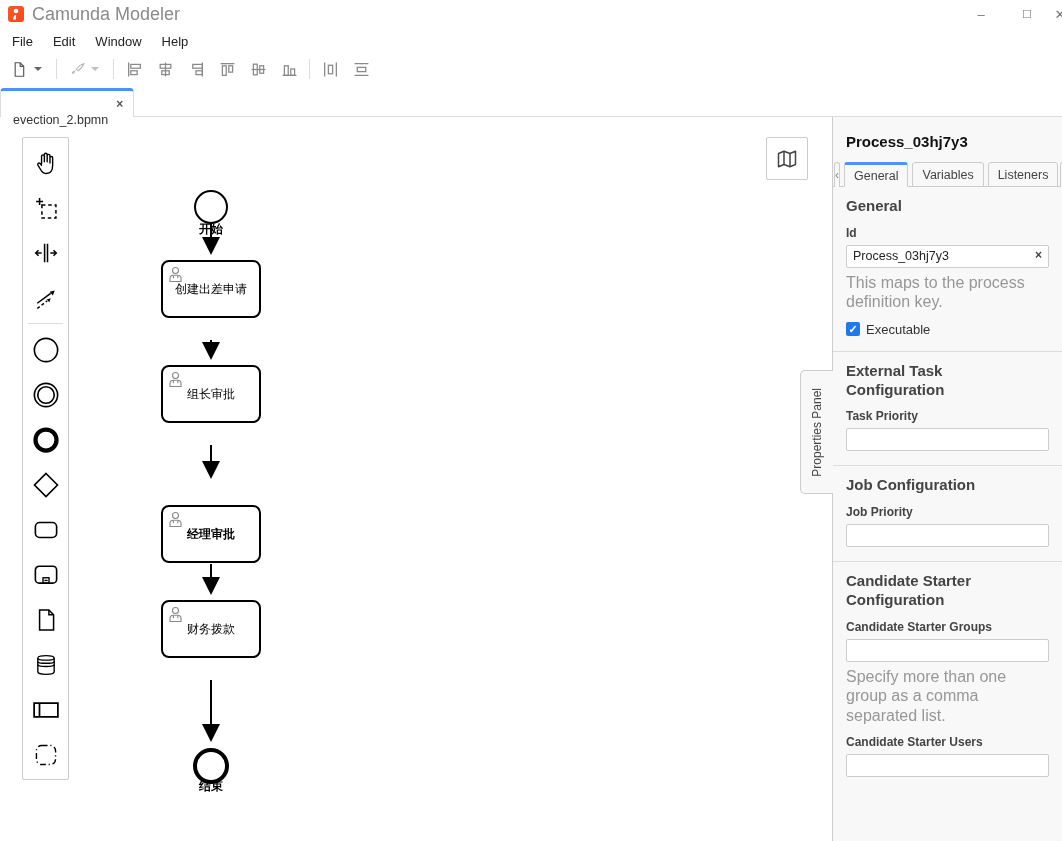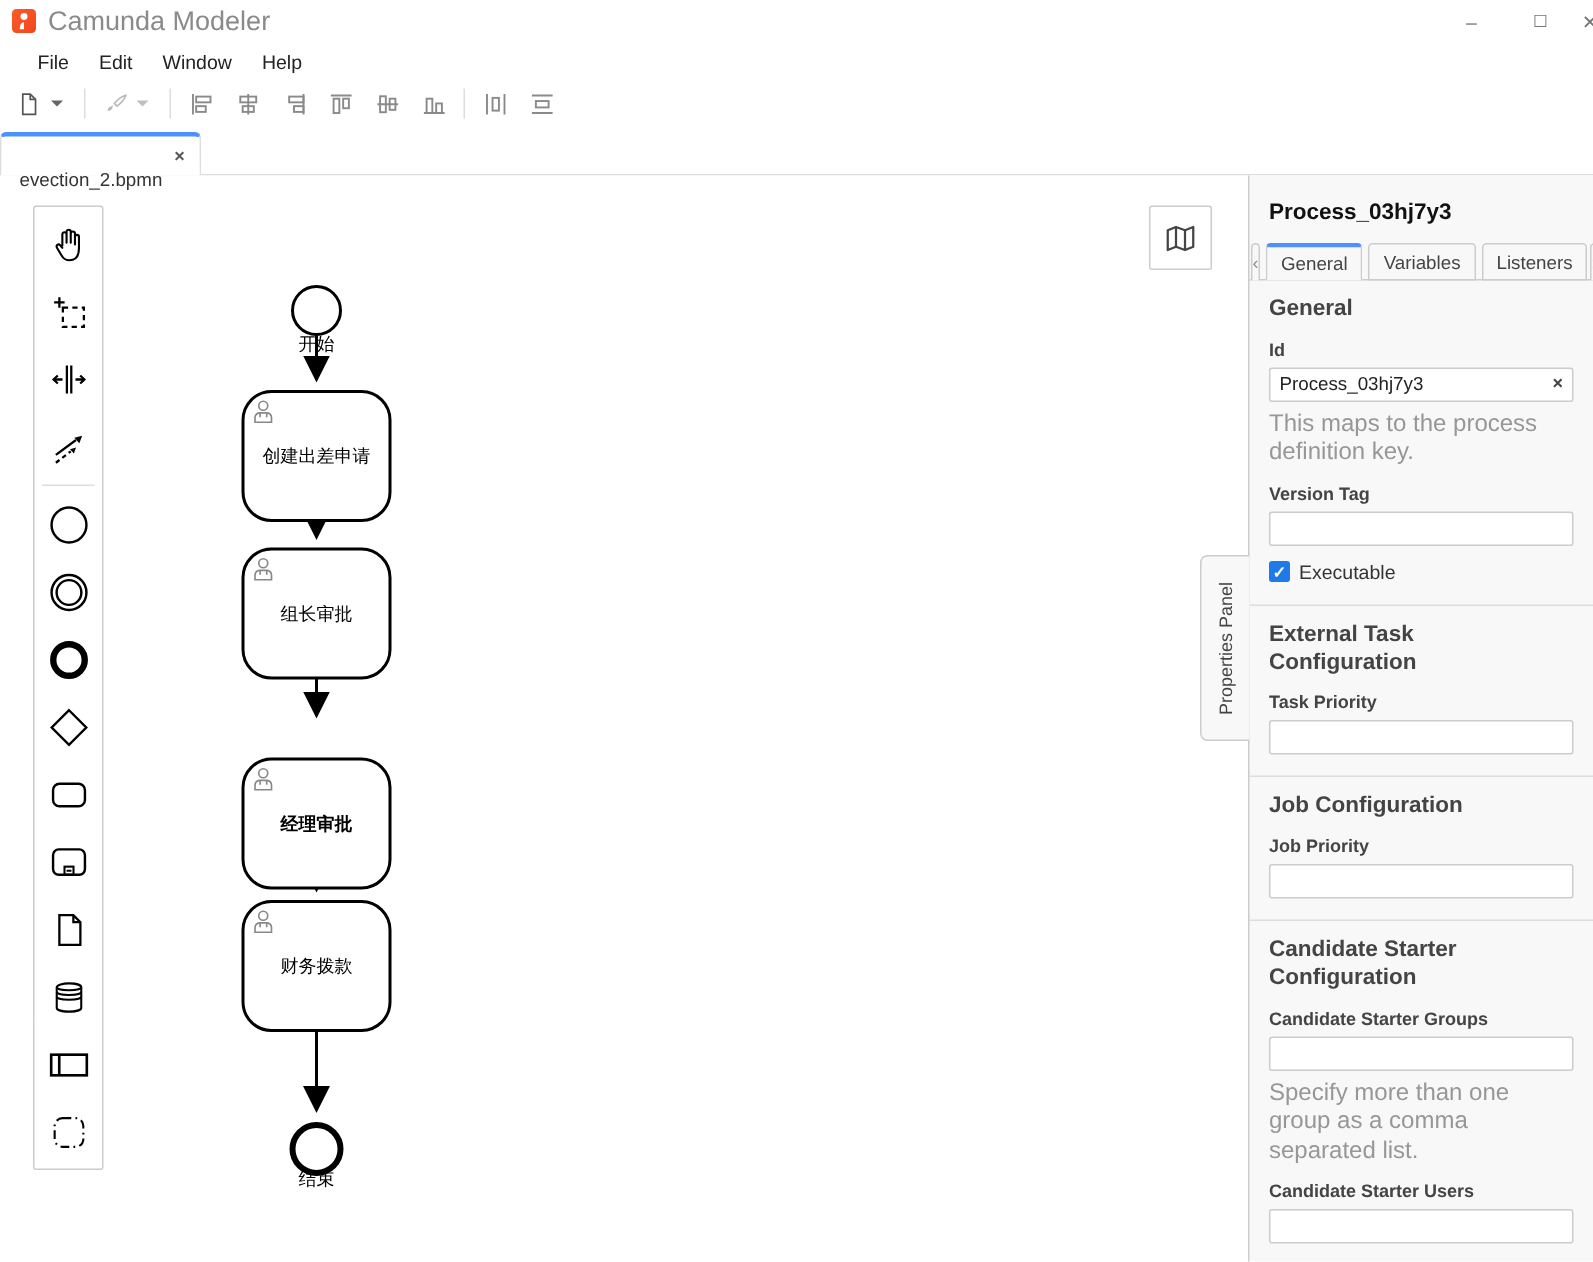--- a/index.html
+++ b/index.html
@@ -10,21 +10,21 @@
   .titlebar { height:28px; display:flex; align-items:center; padding-left:8px; position:relative; background:#fff; }
   .app-icon { width:16px; height:16px; border-radius:3px; background:linear-gradient(135deg,#fa5a28,#f0481e);
     display:inline-flex; align-items:center; justify-content:center; color:#fff; font-size:11px; font-weight:bold; }
   .app-title { margin-left:8px; font-size:18px; color:#8a8a8a; }
   .win-controls { position:absolute; right:0; top:0; height:28px; display:flex; align-items:center; }
   .win-btn { width:46px; text-align:center; color:#777; font-size:13px; }
   .win-btn.max { font-size:11px; }
   .win-btn.close { width:20px; margin-right:-8px; }
 
   
-  .menubar { height:26px; display:flex; align-items:center; padding-left:15px; background:#fff; }
+  .menubar { height:26px; display:flex; align-items:center; padding-left:2px; background:#fff; }
   .menu-item { padding:3px 10px; font-size:13px; color:#222; }
 
   
   .toolbar { height:30px; display:flex; align-items:center; padding-left:8px; background:#fff; }
   .tb-btn { width:24px; height:24px; display:flex; align-items:center; justify-content:center; }
   .tb-caret { width:0; height:0; border-left:4px solid transparent; border-right:4px solid transparent;
     border-top:4px solid #666; margin:0 6px 0 2px; }
   .tb-caret.dis { border-top-color:#c0c0c0; }
   .tb-sep { width:1px; height:20px; background:#ddd; margin:0 8px; }
   .tb-btn svg { display:block; }
@@ -45,23 +45,23 @@
     border:1px solid #ccc; border-radius:2px; padding:2px 0; }
   .pal-item { width:45px; height:45px; display:flex; align-items:center; justify-content:center; }
   .pal-sep { height:1px; background:#ddd; margin:3px 5px; }
 
   
   .canvas { position:absolute; left:0; top:0; width:832px; height:726px; }
   .arrows { position:absolute; left:0; top:0; }
   .bpmn-event { position:absolute; border-radius:50%; background:#fff; }
   .start-event { left:194px; top:73px; width:34px; height:34px; border:2px solid #000; }
   .end-event { left:193px; top:631px; width:36px; height:36px; border:4px solid #000; }
-  .evt-label { position:absolute; width:60px; text-align:center; font-size:12px; color:#000; }
-  .bpmn-task { position:absolute; left:161px; width:100px; height:88px; border:2px solid #000;
-    border-radius:20px; background:#fff; display:flex; align-items:center; justify-content:center; }
+  .evt-label { position:absolute; width:60px; text-align:center; font-size:12px; color:#000;font-weight:bold; }
+  .bpmn-task { position:absolute; left:161px; width:100px; height:58px; border:2px solid #000;
+    border-radius:8px; background:#fff; display:flex; align-items:center; justify-content:center; }
   .task-label { font-size:12px; color:#000; text-align:center; padding:0 4px; }
   .task-icon { position:absolute; left:5px; top:4px; }
 
   .minimap-btn { position:absolute; left:766px; top:20px; width:42px; height:43px; background:#fff;
     border:1px solid #ccc; border-radius:2px; display:flex; align-items:center; justify-content:center; }
 
   .props-toggle { position:absolute; left:800px; top:253px; width:33px; height:124px; background:#f8f8f8;
     border:1px solid #ccc; border-right:none; border-radius:5px 0 0 5px; display:flex;
     align-items:center; justify-content:center; z-index:3; }
   .props-toggle span { writing-mode:vertical-rl; transform:rotate(180deg); font-size:12px; color:#444; white-space:nowrap; }
@@ -379,24 +379,20 @@
     <div class="props-section">
       <div class="sec-title">General</div>
       <div class="field">
         <div class="f-label">Id</div>
         <div class="input-wrap">
           <input class="f-input" value="Process_03hj7y3" style="">
           <span class="input-clear">×</span>
         </div>
         <div class="f-help">This maps to the process definition key.</div>
       </div>
-      <div class="field">
-        <div class="f-label">Version Tag</div>
-        <input class="f-input" style="">
-      </div>
       <div class="chk-row">
         <span class="chk">✓</span>
         <span class="chk-label">Executable</span>
       </div>
     </div>
 
     <div class="props-section">
       <div class="sec-title" style="width:140px;">External Task Configuration</div>
       <div class="field">
         <div class="f-label">Task Priority</div>

